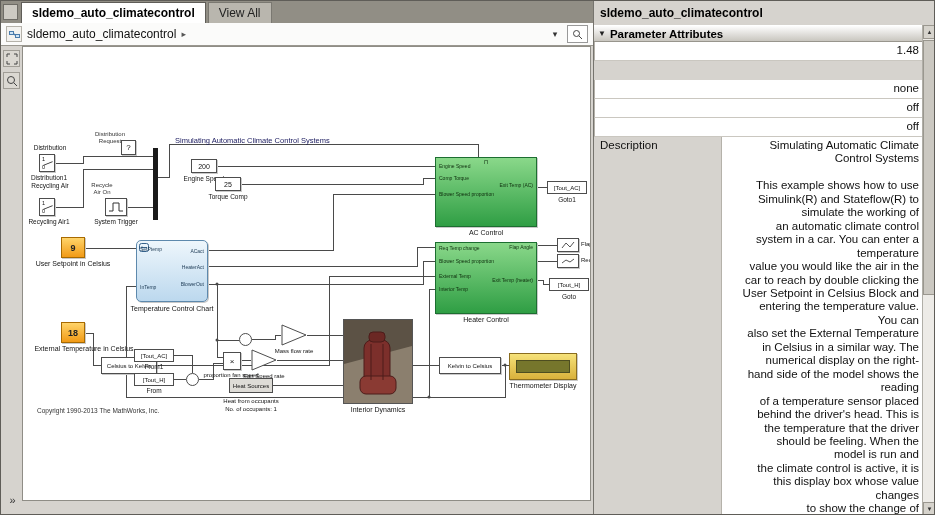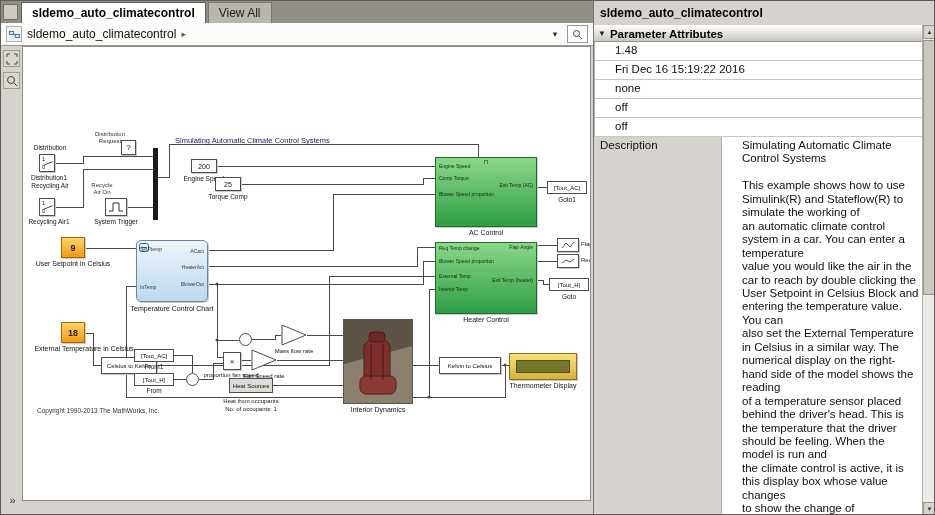--- a/index.html
+++ b/index.html
@@ -54,21 +54,21 @@
 
   
   .inspector { position:absolute; left:592px; top:0; width:343px; height:515px; background:#d6d3ce; border-left:1px solid #76746e; }
   .insp-title { height:24px; line-height:24px; font-size:12px; font-weight:bold; color:#000; padding-left:6px; }
   .insp-section { position:absolute; left:0; top:24px; width:329px; height:17px; background:linear-gradient(180deg,#fdfdfd,#c9c6bf); border-top:1px solid #fff; border-bottom:1px solid #98958d; font-size:11.5px; font-weight:bold; color:#000; display:flex; align-items:center; gap:4px; padding-left:4px; }
   .insp-collapse { font-size:8px; color:#222; }
   .prop-table { position:absolute; left:0; top:41px; width:329px; bottom:0; display:flex; flex-direction:column; }
   .prop-row { display:flex; flex:0 0 19px; height:19px; }
   .prop-row.tall { flex:1 1 auto; height:auto; }
   .prop-name { flex:0 0 127px; width:127px; font-size:11.5px; color:#111; padding:2px 2px 0 6px; border-bottom:1px solid #cac7c0; overflow:hidden; white-space:nowrap; }
-  .prop-value { flex:1; background:#fff; font-size:11.5px; color:#111; padding:2px 4px 0 20px; border-bottom:1px solid #cac7c0; border-left:1px solid #b5b2aa; white-space:pre-wrap; overflow:hidden; line-height:1.17; }
+  .prop-value { flex:1; background:#fff; font-size:11.5px; color:#111; padding:2px 4px 0 20px; border-bottom:1px solid #cac7c0; border-left:1px solid #b5b2aa; white-space:pre-wrap; overflow:hidden; line-height:1.17;text-align:right; }
   .scrollbar { position:absolute; right:0; top:24px; width:14px; bottom:0; background:#edebe7; border-left:1px solid #b0aea7; }
   .sb-btn { position:absolute; left:0; width:13px; height:14px; background:#d6d3cc; border:1px solid #9a978f; font-size:6px; line-height:12px; text-align:center; color:#333; }
   .sb-thumb { position:absolute; left:0; top:15px; width:13px; height:255px; background:#cbc8c1; border:1px solid #9a978f; }
 </style>
 </head>
 <body>
 
 <div class="app">
 
   <div class="tabbar">
@@ -295,21 +295,20 @@
     <div class="insp-title">sldemo_auto_climatecontrol</div>
     <div class="insp-section">
       <span class="insp-collapse">▼</span>
       <span>Parameter Attributes</span>
     </div>
     <div class="prop-table">
       <div class="prop-row">
         <div class="prop-value">1.48</div>
       </div>
       <div class="prop-row">
-        <div class="prop-value">Fri Dec 16 15:19:22 2016</div>
       </div>
       <div class="prop-row">
         <div class="prop-value">none</div>
       </div>
       <div class="prop-row">
         <div class="prop-value">off</div>
       </div>
       <div class="prop-row">
         <div class="prop-value">off</div>
       </div>

